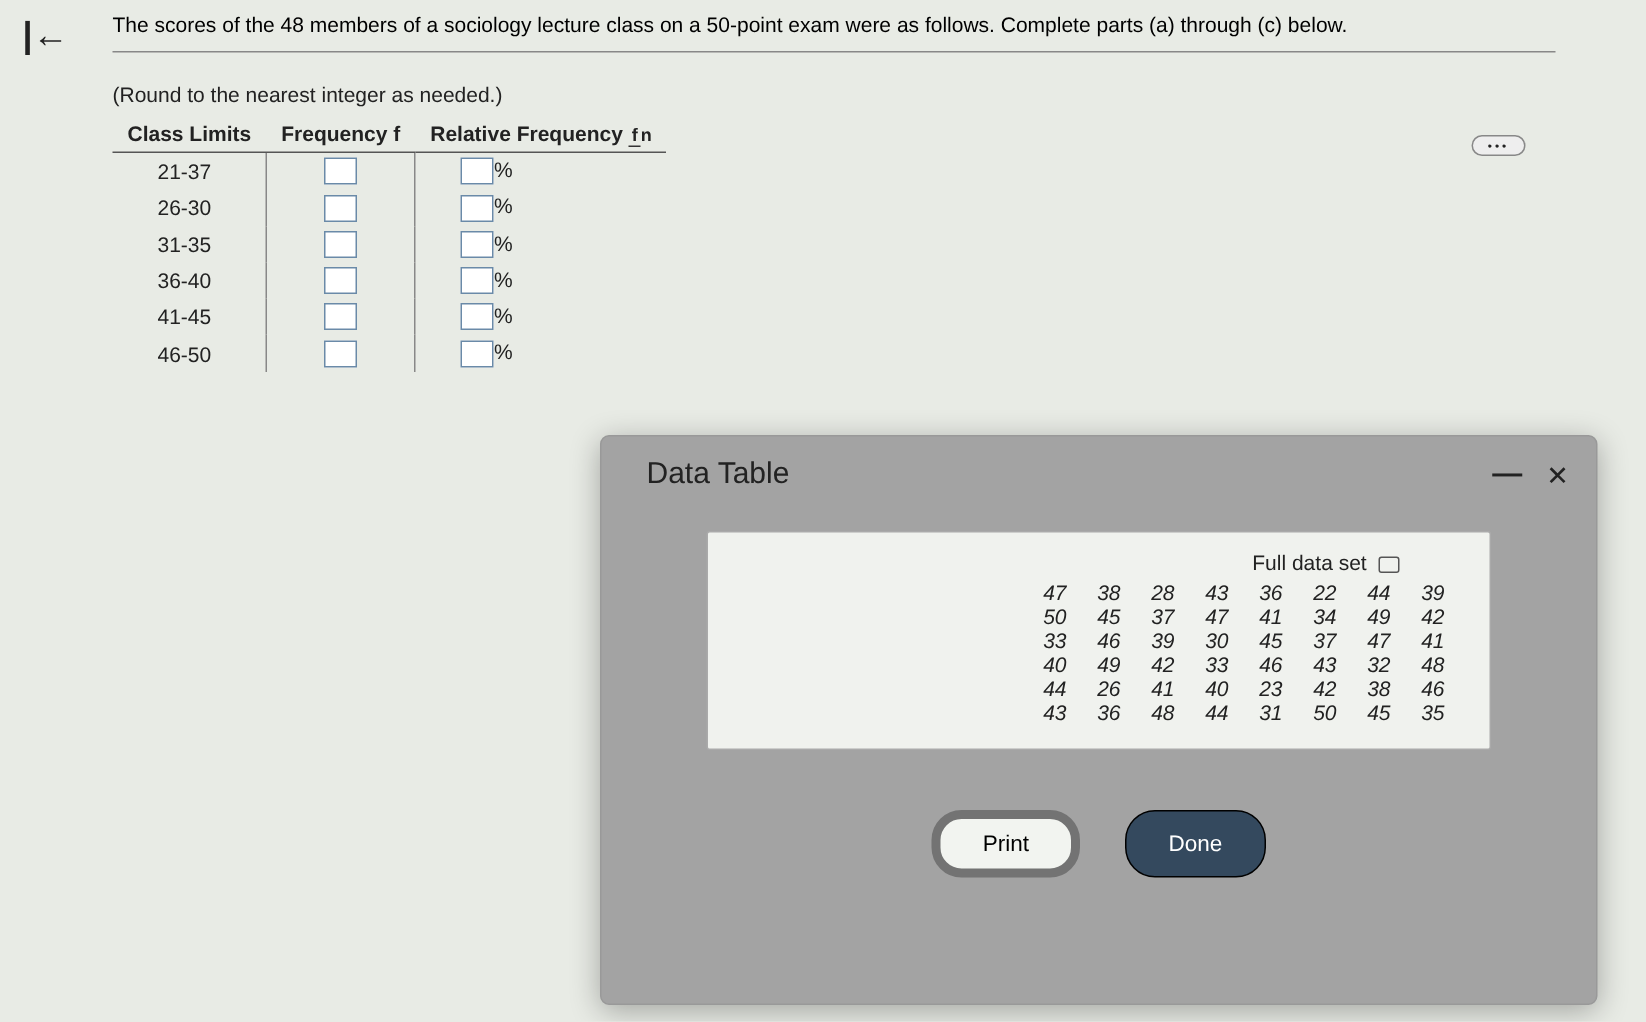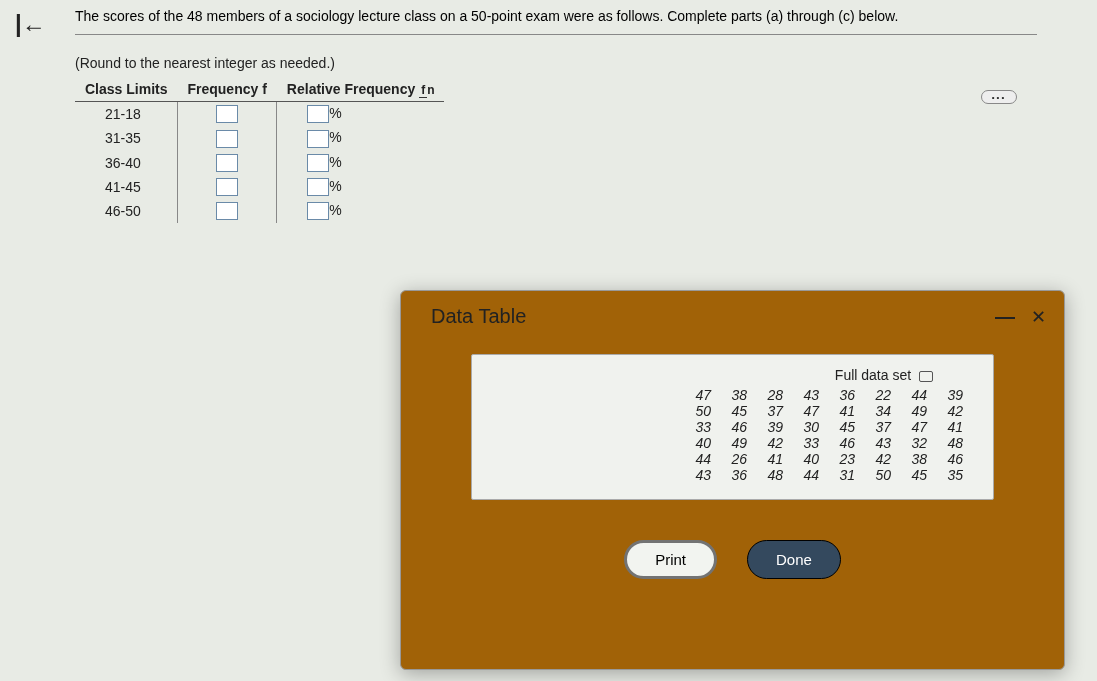--- a/index.html
+++ b/index.html
@@ -115,21 +115,21 @@
       vertical-align: middle;
     }
     .rel-cell { text-align: left !important; padding-left: 30px !important;}
     
     .modal {
       position: absolute;
       left: 400px;
       top: 290px;
       width: 665px;
       height: 380px;
-      background: #a16207;
+      background: #a3a3a3;
       border: 1px solid #999;
       border-radius: 6px;
       box-shadow: 0 4px 20px rgba(0,0,0,0.3);
     }
     .modal-header {
       display: flex;
       justify-content: space-between;
       padding: 14px 18px 6px 30px;
       align-items: flex-start;
     }
@@ -181,21 +181,21 @@
     }
     .data-row span { width: 22px; text-align: right;}
     .modal-footer {
       display: flex;
       justify-content: center;
       gap: 30px;
       margin-top: 40px;
     }
     .btn {
       padding: 8px 28px;
-      border: 3px solid #737373;
+      border: 6px solid #737373;
       border-radius: 20px;
       font-size: 15px;
       cursor: pointer;
       background: #f2f4f0;
     }
     .btn-done {
       background: #34495e;
       color: #fff;
       border: 1px solid #000000;
     }
@@ -218,21 +218,26 @@
         <th>Class Limits</th>
         <th>Frequency f</th>
         <th>
           <span>Relative Frequency</span>
           <span class="frac"><span class="top">f</span><span>n</span></span>
         </th>
       </tr>
     </thead>
     <tbody id="freq-body">
         <tr>
-    <td>21-18</td>
+    <td>21-37</td>
+    <td><span class="input-box"></span></td>
+    <td class="rel-cell"><span class="input-box"></span><span>%</span></td>
+  </tr>
+        <tr>
+    <td>26-30</td>
     <td><span class="input-box"></span></td>
     <td class="rel-cell"><span class="input-box"></span><span>%</span></td>
   </tr>
         <tr>
     <td>31-35</td>
     <td><span class="input-box"></span></td>
     <td class="rel-cell"><span class="input-box"></span><span>%</span></td>
   </tr>
         <tr>
     <td>36-40</td>

